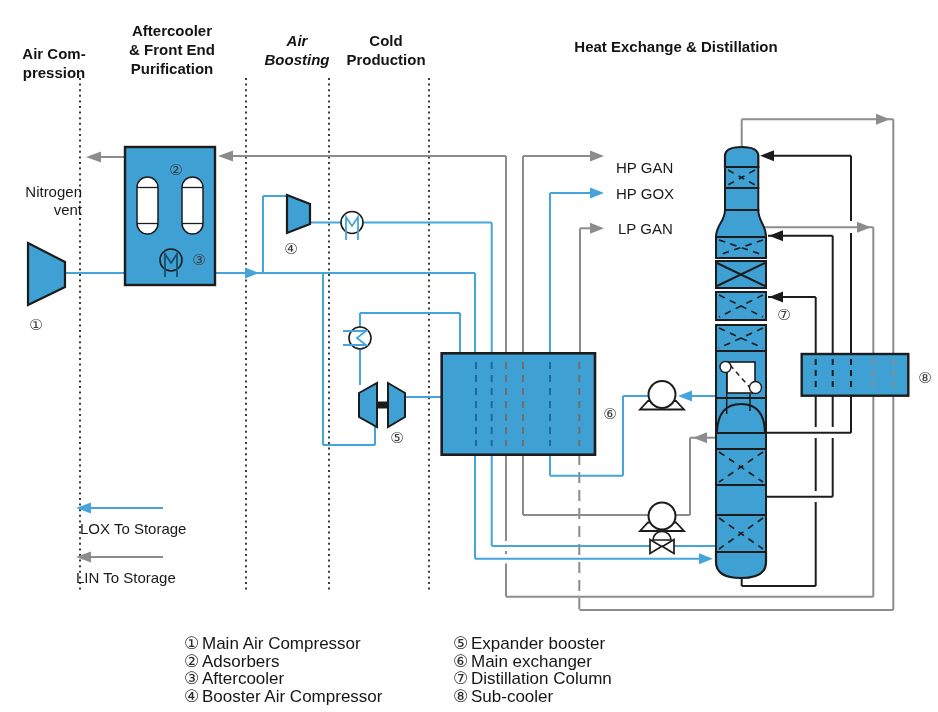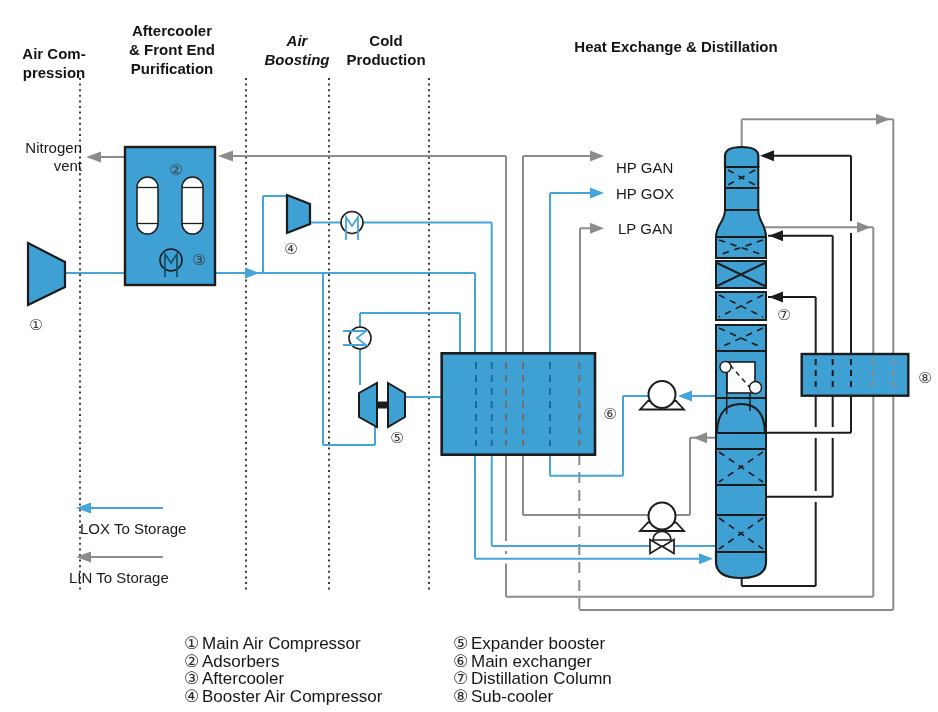--- a/index.html
+++ b/index.html
@@ -1,21 +1,21 @@
 <!DOCTYPE html>
 <html><head>
 <meta charset="utf-8">
 <style>
   html,body{margin:0;padding:0;background:#ffffff;}
   #stage{position:relative;width:938px;height:712px;background:#fff;overflow:hidden;
          font-family:"Liberation Sans","DejaVu Sans",sans-serif;color:#1a1a1a;}
   #pfd-svg{position:absolute;left:0;top:0;}
   .hdr{position:absolute;font-weight:bold;font-size:15px;line-height:19px;text-align:center;color:#141414;}
   .lbl{position:absolute;font-size:15px;line-height:18px;color:#1a1a1a;white-space:nowrap;}
-  .right{text-align:right;}
+  .right{text-align:right;margin-top:44px;}
   .ann{position:absolute;font-size:15px;color:#3c3c3c;transform:translate(-50%,-50%);line-height:1;}
   .legend-col{position:absolute;font-size:17px;line-height:17.6px;color:#161616;}
   .legend-row{white-space:nowrap;}
   .legend-num{display:inline-block;width:18px;color:#2b2b2b;}
 </style>
 </head>
 <body>
 
 <div id="stage">
 
@@ -290,21 +290,21 @@
   </div>
 
   <div class="lbl right" style="left:0;top:139px;width:82px;">
     <div>Nitrogen</div>
       <div>vent</div>
   </div>
   <div class="lbl" style="left:616px;top:159px;">HP GAN</div>
   <div class="lbl" style="left:616px;top:185px;">HP GOX</div>
   <div class="lbl" style="left:618px;top:220px;">LP GAN</div>
   <div class="lbl" style="left:80px;top:520px;">LOX To Storage</div>
-  <div class="lbl" style="left:69px;top:569px;">LIN To Storage</div>
+  <div class="lbl" style="left:76px;top:569px;">LIN To Storage</div>
 
   <span class="ann" style="left:36px;top:324px;">①</span>
   <span class="ann" style="left:176px;top:169px;">②</span>
   <span class="ann" style="left:199px;top:259px;">③</span>
   <span class="ann" style="left:291px;top:248px;">④</span>
   <span class="ann" style="left:397px;top:437px;">⑤</span>
   <span class="ann" style="left:610px;top:413px;">⑥</span>
   <span class="ann" style="left:784px;top:314px;">⑦</span>
   <span class="ann" style="left:925px;top:377px;">⑧</span>
 

